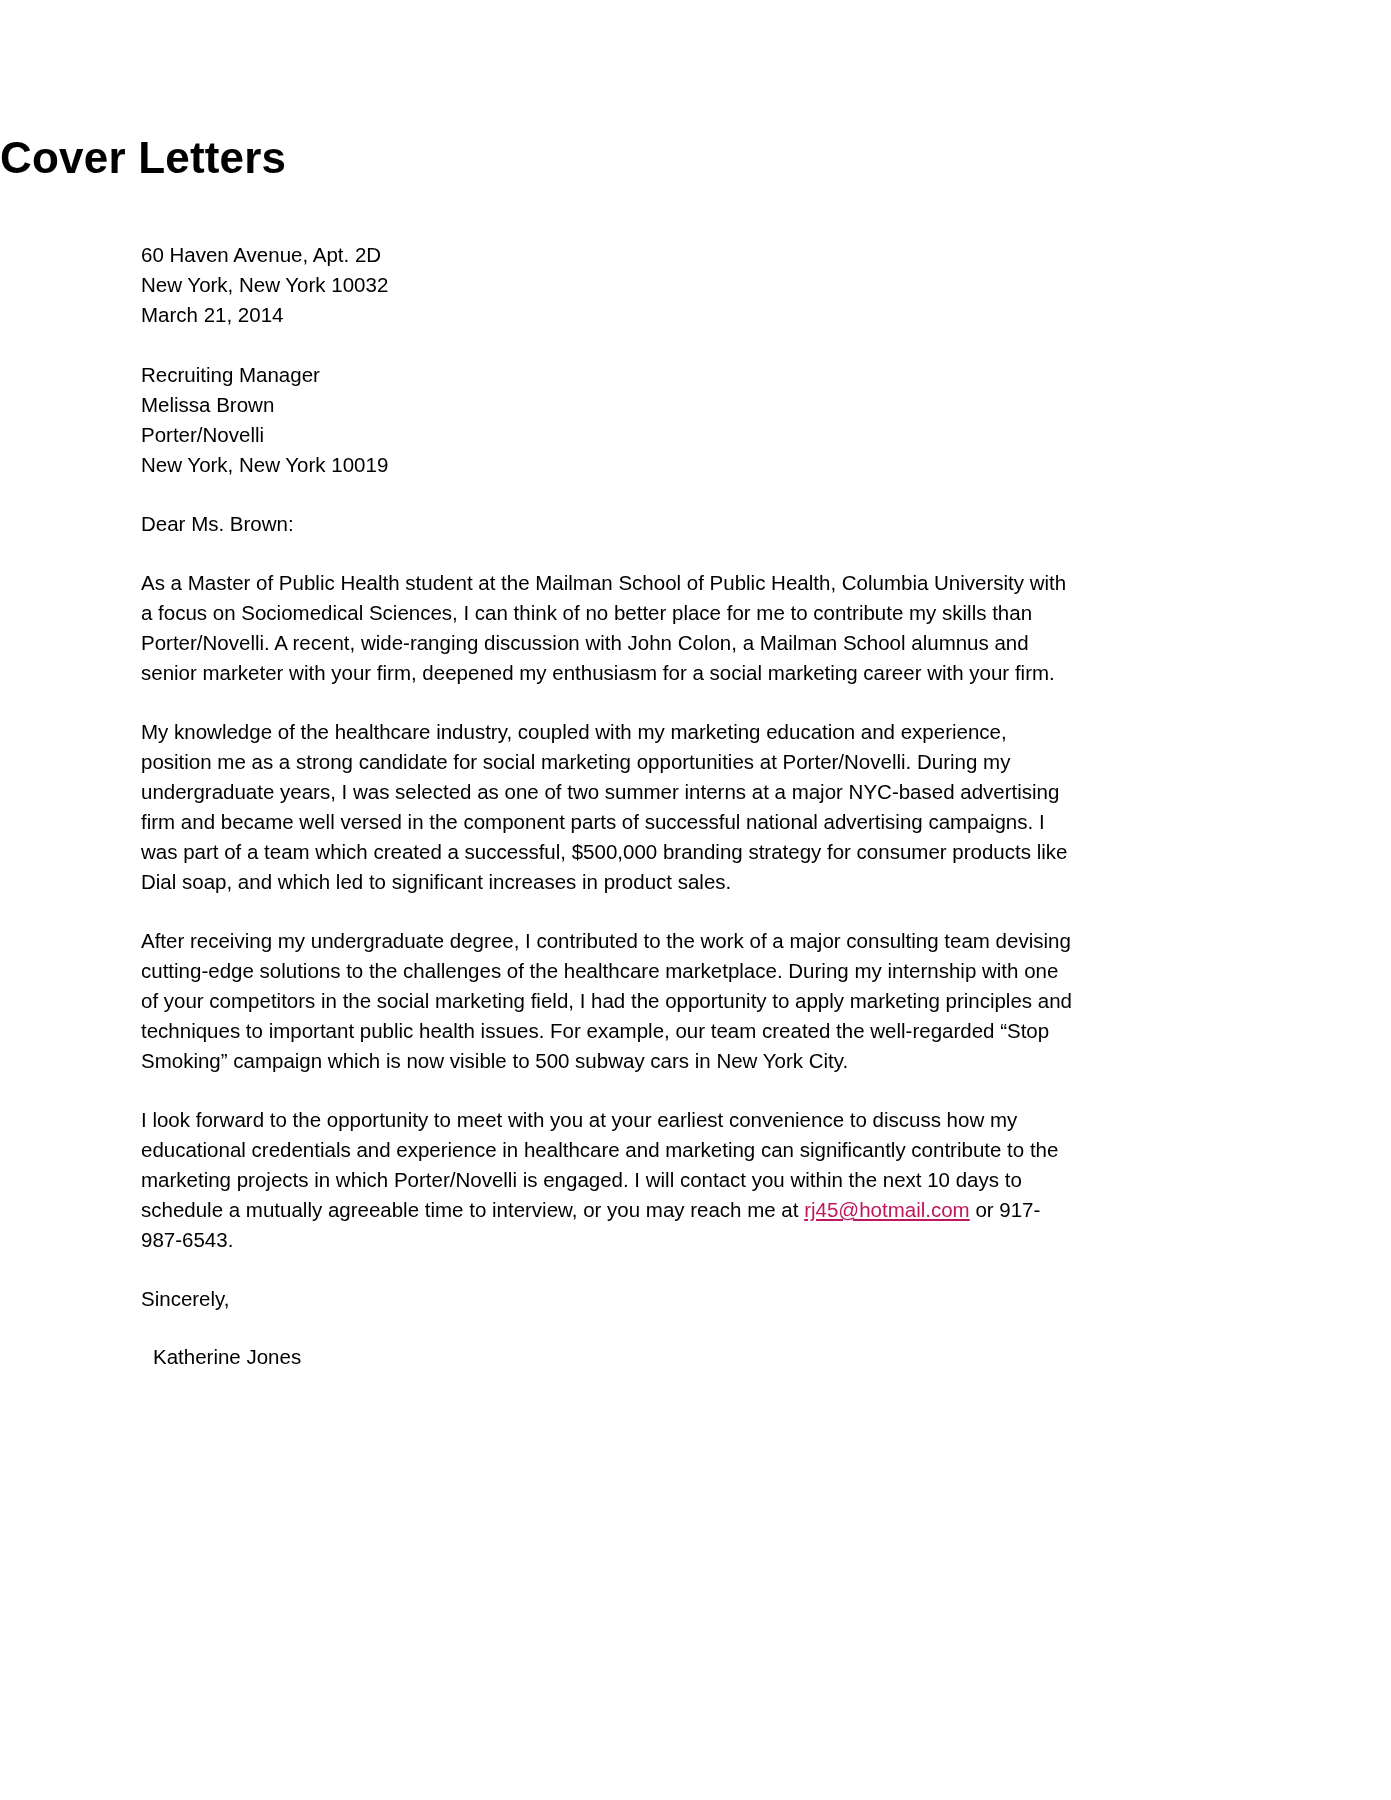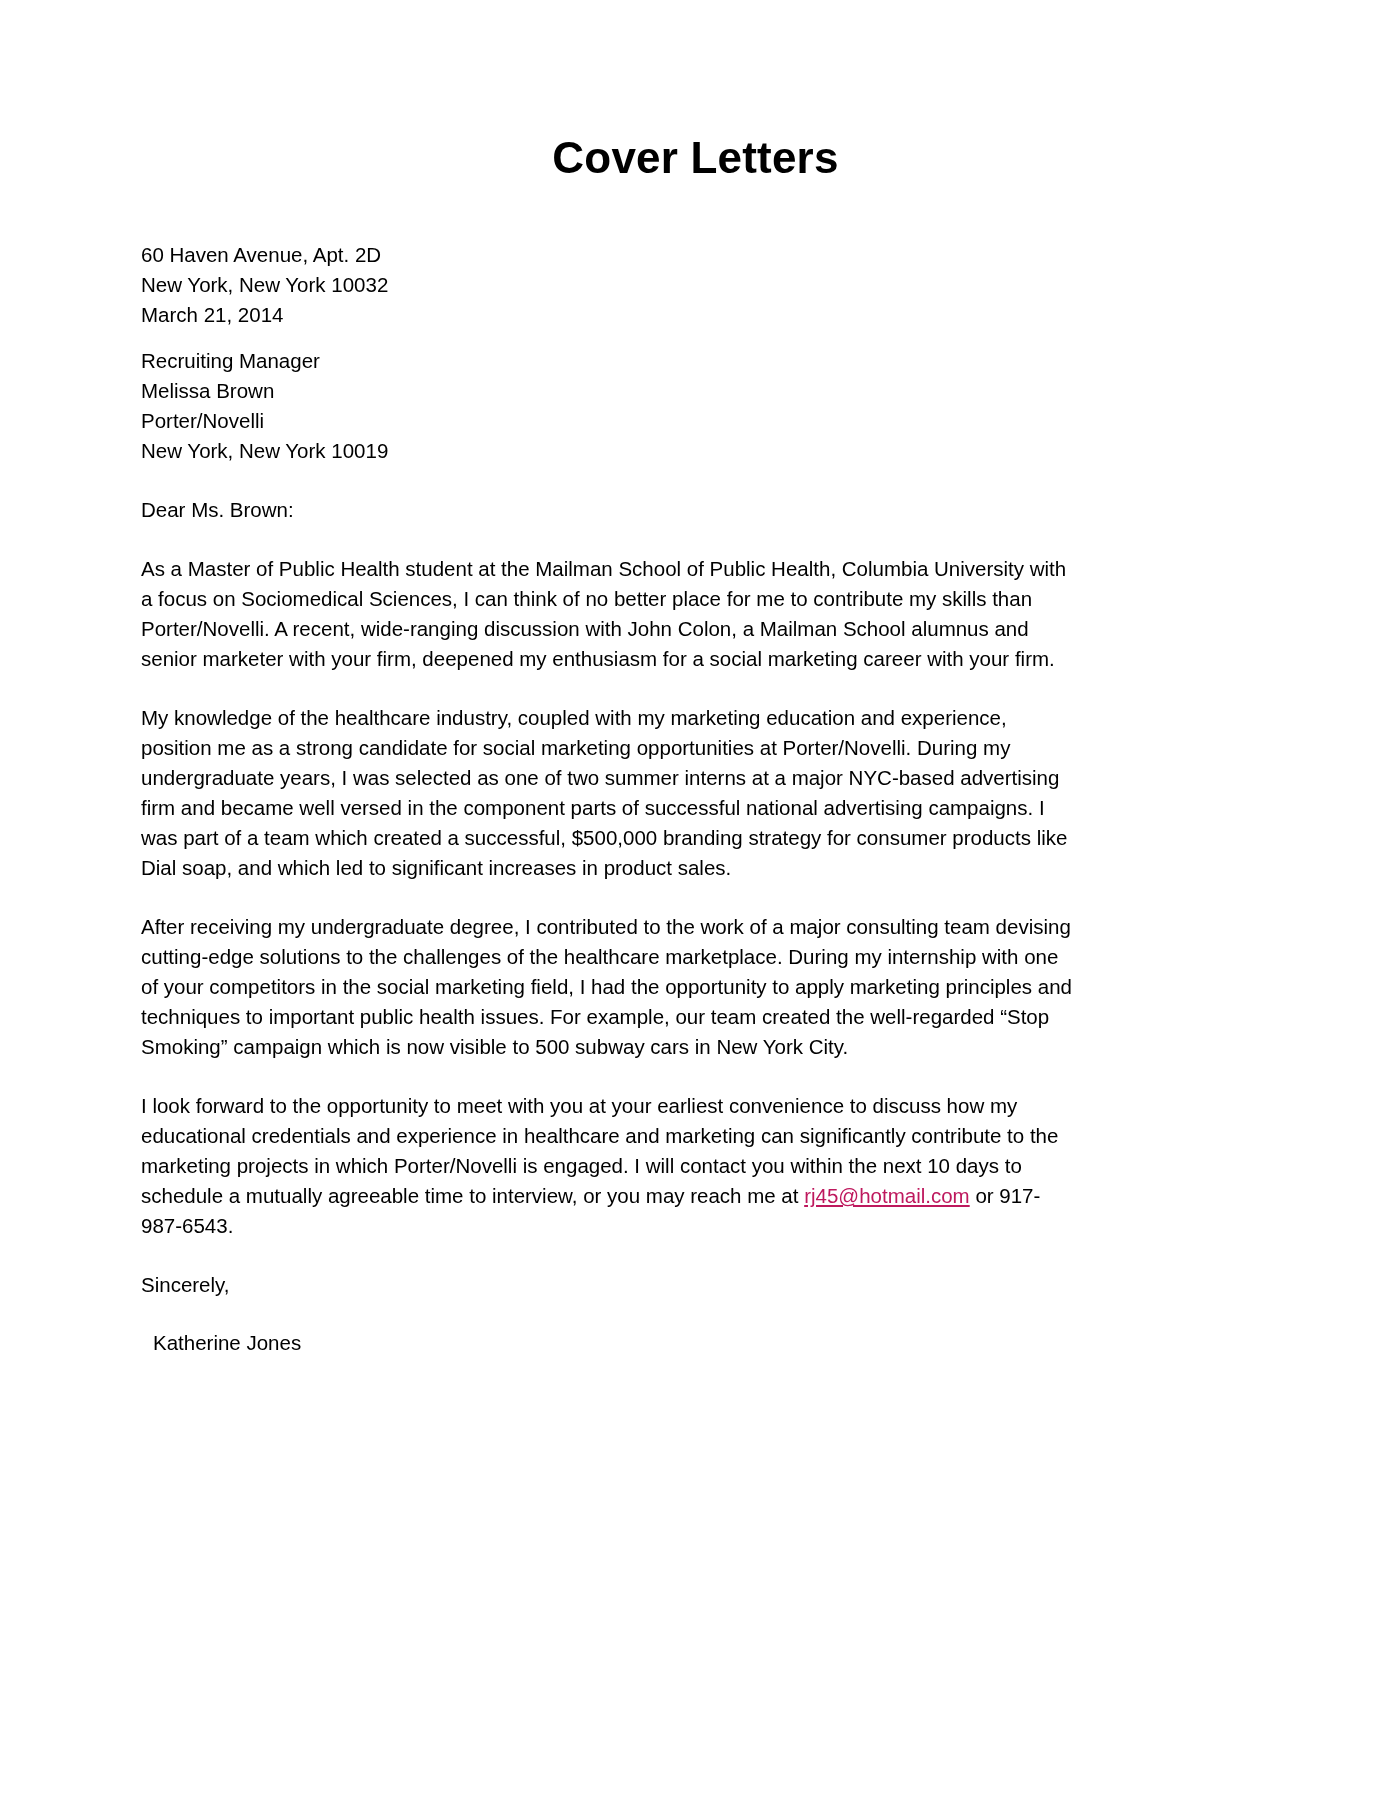--- a/index.html
+++ b/index.html
@@ -17,38 +17,37 @@
     height: 1800px;
     background: #ffffff;
     box-sizing: border-box;
     overflow: hidden;
   }
   .doc-title {
     position: absolute;
     top: 134px;
     left: 0;
     width: 1391px;
-    text-align: center;
     font-size: 44px;
     font-weight: bold;
     letter-spacing: 0.2px;
     line-height: 1.1;
   }
   .letter {
     position: absolute;
     top: 240px;
     left: 141px;
     width: 935px;
     font-size: 20.5px;
     line-height: 30px;
   }
   .block {
     margin: 0 0 29px 0;
   }
-  .block.sender { margin-bottom: 16px; }
+  .block.sender { margin-bottom: 30px; }
   .line { white-space: pre; }
   p.para {
     margin: 0 0 29px 0;
     text-align: left;
   }
   p.para:last-child { margin-bottom: 0; }
   .ordsup {
     font-size: 0.72em;
     vertical-align: baseline;
   }

